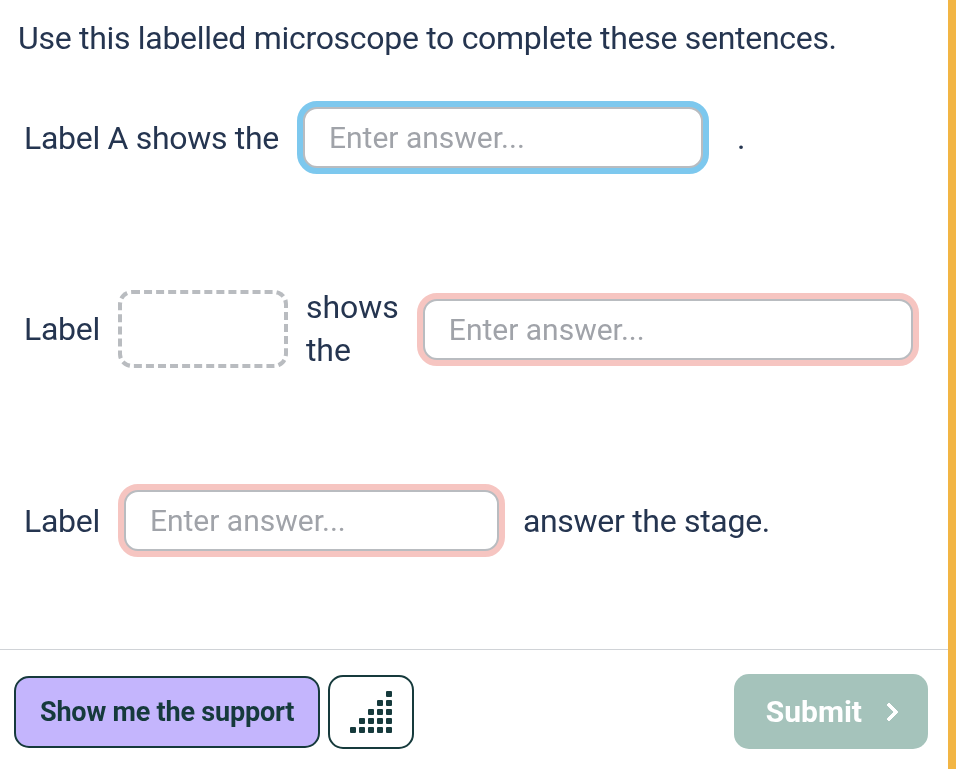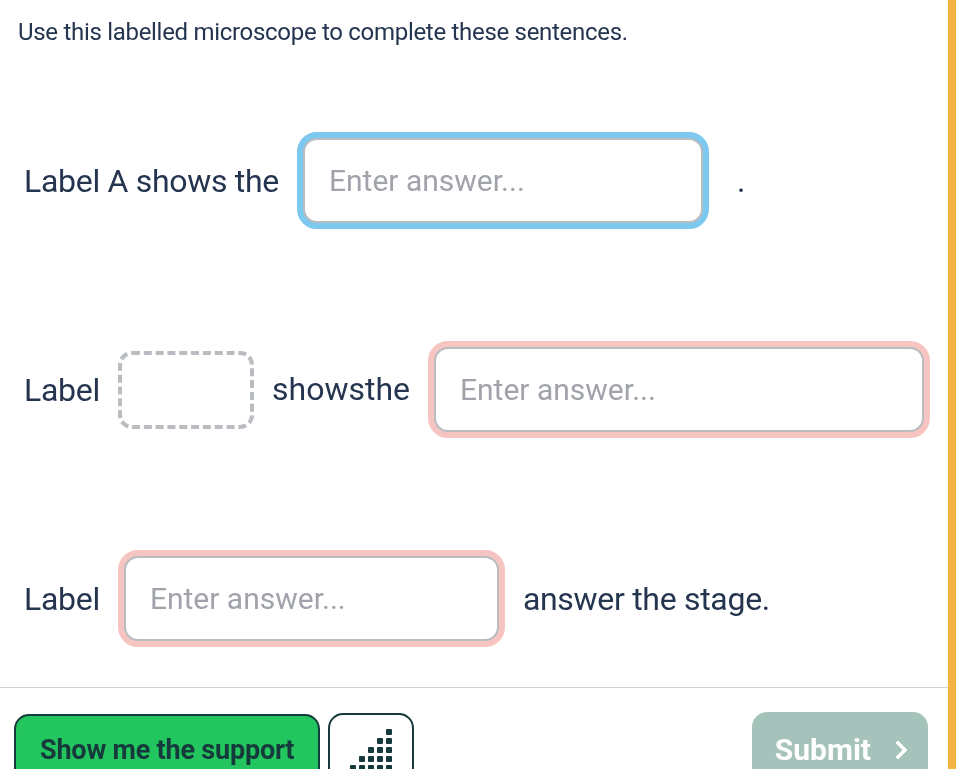--- a/index.html
+++ b/index.html
@@ -16,24 +16,24 @@
       color: #253550;
     }
     .container {
       padding: 14px 18px 0 18px;
       height: 100%;
       display: flex;
       flex-direction: column;
       border-right: 8px solid #f2b544;
     }
     .instruction {
-      font-size: 24px;
+      font-size: 32px;
       line-height: 1.5;
       color: #253550;
-      margin-bottom: 82px;
+      margin-bottom: 39px;
       letter-spacing: -0.3px;
     }
     .question-rows {
       flex: 1;
       padding-left: 6px;
     }
     .row {
       display: flex;
       align-items: center;
       gap: 18px;
@@ -44,26 +44,26 @@
     }
     .row:last-child {
       margin-bottom: 40px;
     }
     .segment {
       white-space: nowrap;
       letter-spacing: -0.3px;
     }
     .segment-stack {
       display: flex;
-      flex-direction: row;
+      flex-direction: column;
       line-height: 1.35;
     }
     .answer-input {
       font-size: 30px;
-      padding: 23px 24px;
+      padding: 11px 24px;
       border: 2px solid #b9bcc0;
       border-radius: 14px;
       color: #253550;
       font-family: inherit;
       outline: none;
       background: #fff;
     }
     .answer-input::placeholder {
       color: #a0a3a9;
     }
@@ -108,21 +108,21 @@
       display: flex;
       align-items: center;
       gap: 8px;
       margin-left: -18px;
       margin-right: -18px;
       padding-left: 14px;
       padding-right: 20px;
     }
     .support-btn {
       border: 2.5px solid #163a3c;
-      background: #22c55e;
+      background: #c4b5fd;
       color: #163a3c;
       font-size: 27px;
       font-weight: 700;
       padding: 18px 24px;
       border-radius: 15px;
       cursor: pointer;
       font-family: inherit;
       letter-spacing: -0.2px;
     }
     .keypad-btn {
@@ -152,21 +152,21 @@
     }
     .spacer {
       flex: 1;
     }
     .submit-btn {
       background: #a5c3bb;
       border: none;
       color: #fff;
       font-size: 30px;
       font-weight: 700;
-      padding: 20px 23px;
+      padding: 20px 32px;
       border-radius: 15px;
       cursor: pointer;
       display: flex;
       align-items: center;
       gap: 20px;
       font-family: inherit;
     }
     .chevron {
       width: 14px;
       height: 14px;

